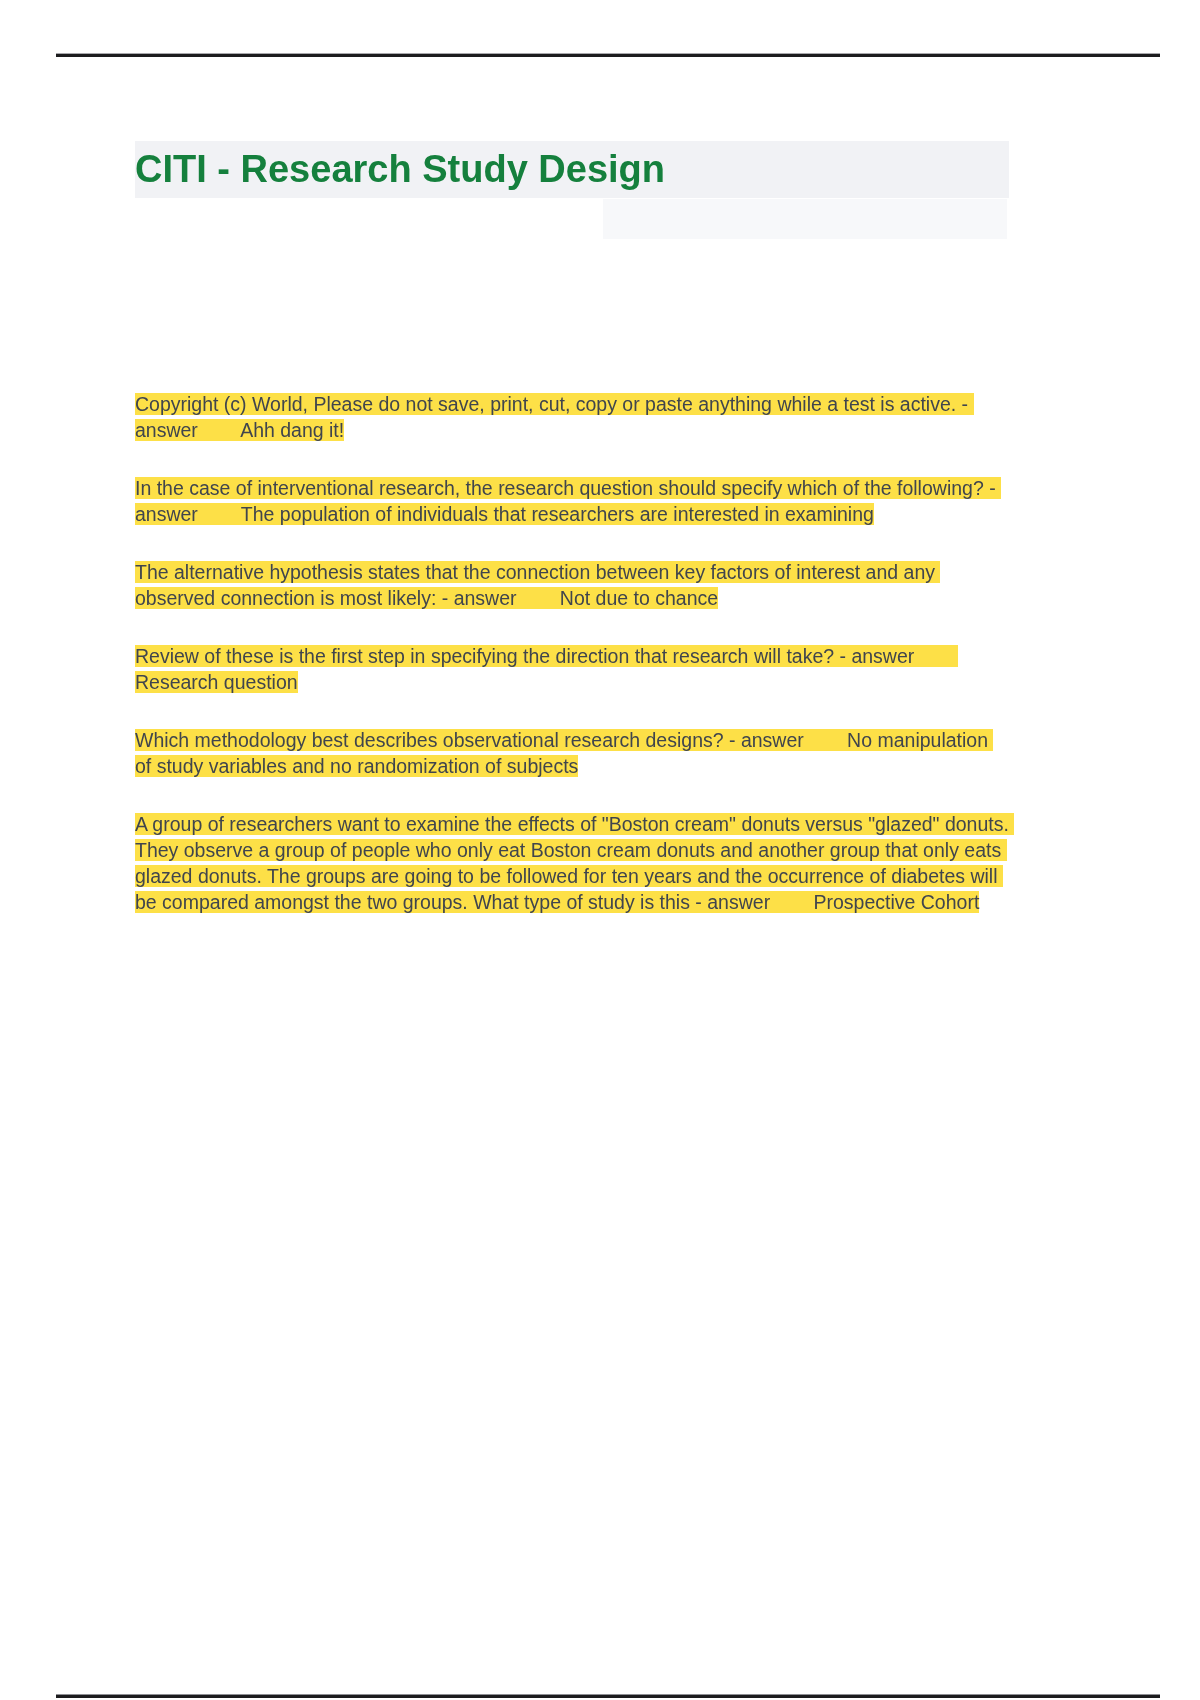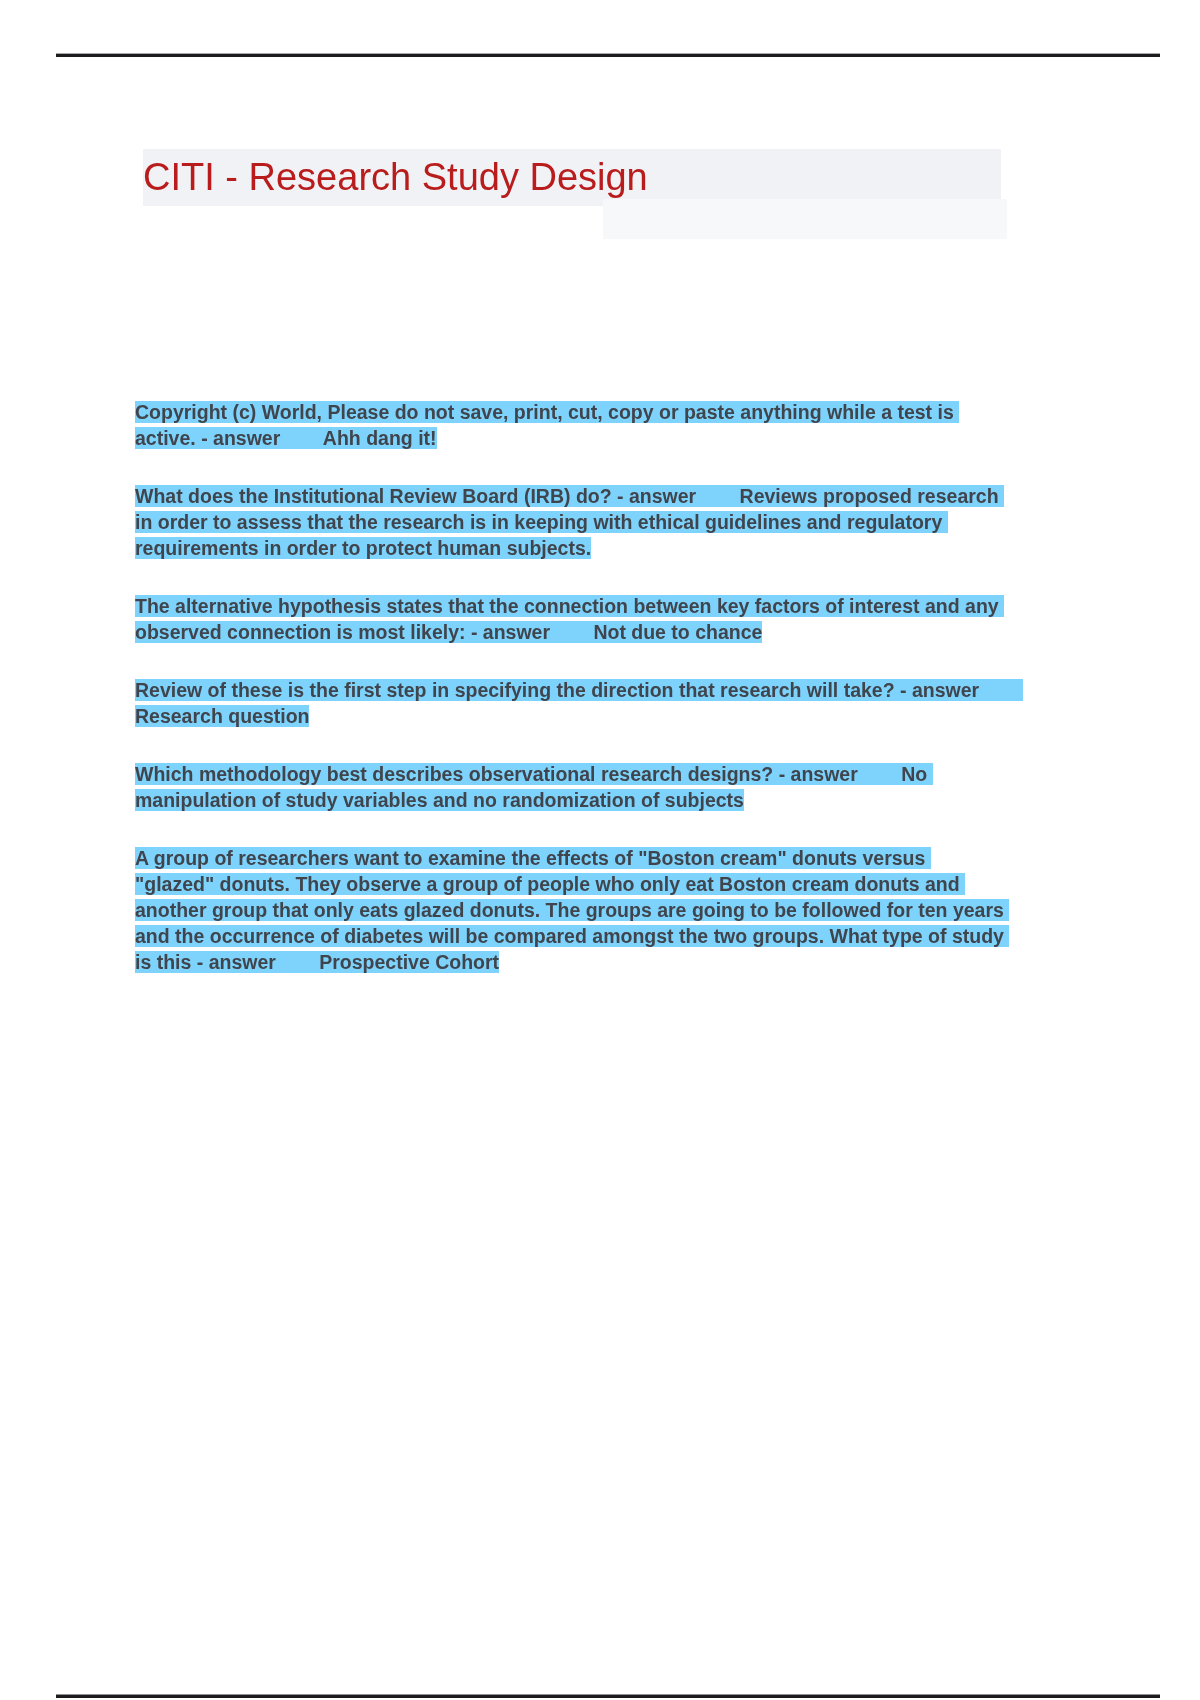--- a/index.html
+++ b/index.html
@@ -29,25 +29,25 @@
     top: 1695px;
     box-shadow: 0 -1px 0 #8f8f94;
   }
   .doc {
     position: absolute;
     left: 135px;
     top: 141px;
     width: 874px;
   }
   .doc-title {
-    margin: 8px;
+    margin: 0;
     font-size: 38px;
-    font-weight: normal;
+    font-weight: bold;
     line-height: 57px;
-    color: #b91c1c;
+    color: #15803d;
     background: #f1f2f5;
     white-space: nowrap;
   }
   .ghost-highlight {
     position: absolute;
     left: 468px;
     top: 58px;
     width: 404px;
     height: 40px;
     background: #f7f8fa;
@@ -56,36 +56,35 @@
     margin-top: 193px;
   }
   p.qa {
     margin: 0 0 32px 0;
     font-size: 19.5px;
     line-height: 26px;
     color: #40454d;
     white-space: pre-wrap;
   }
   p.qa .hl {
-    background: #7dd3fc;
-    font-weight: bold;
+    background: #fde047;
   }
 </style>
 </head>
 <body>
 
 <div class="page-rule top"></div>
 
 <div class="doc">
   <h1 class="doc-title">CITI - Research Study Design</h1>
   <div class="ghost-highlight"></div>
 
   <div class="paragraphs">
     <p class="qa"><span class="hl">Copyright (c) World, Please do not save, print, cut, copy or paste anything while a test is active. - answer        Ahh dang it!</span></p>
-    <p class="qa"><span class="hl">What does the Institutional Review Board (IRB) do? - answer        Reviews proposed research in order to assess that the research is in keeping with ethical guidelines and regulatory requirements in order to protect human subjects.</span></p>
+    <p class="qa"><span class="hl">In the case of interventional research, the research question should specify which of the following? - answer        The population of individuals that researchers are interested in examining</span></p>
     <p class="qa"><span class="hl">The alternative hypothesis states that the connection between key factors of interest and any observed connection is most likely: - answer        Not due to chance</span></p>
     <p class="qa"><span class="hl">Review of these is the first step in specifying the direction that research will take? - answer        Research question</span></p>
     <p class="qa"><span class="hl">Which methodology best describes observational research designs? - answer        No manipulation of study variables and no randomization of subjects</span></p>
     <p class="qa"><span class="hl">A group of researchers want to examine the effects of "Boston cream" donuts versus "glazed" donuts. They observe a group of people who only eat Boston cream donuts and another group that only eats glazed donuts. The groups are going to be followed for ten years and the occurrence of diabetes will be compared amongst the two groups. What type of study is this - answer        Prospective Cohort</span></p>
   </div>
 </div>
 
 <div class="page-rule bottom"></div>
 
 </body></html>

